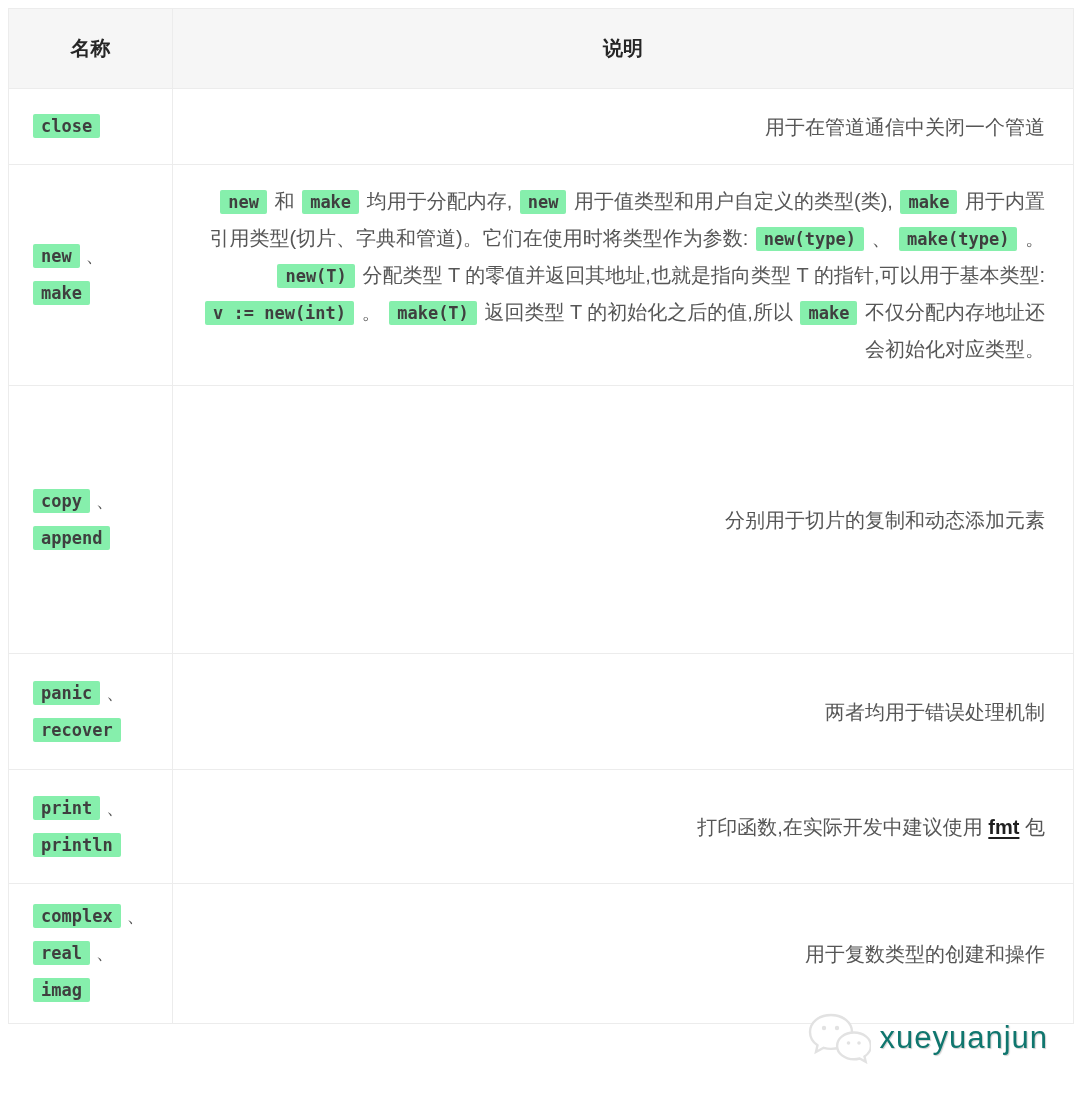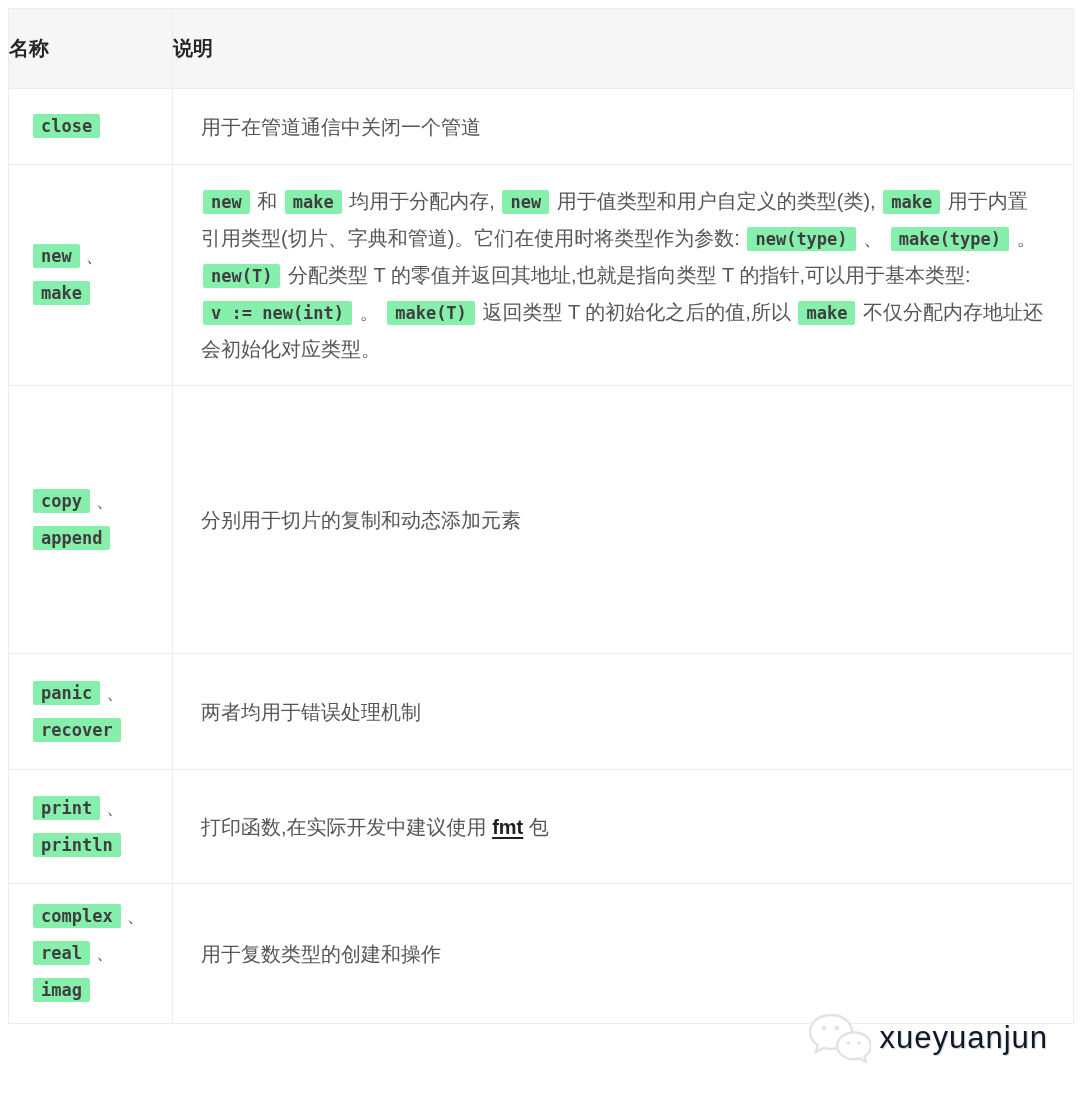--- a/index.html
+++ b/index.html
@@ -21,39 +21,39 @@
   .ref-table th, .ref-table td {
     border: 1px solid #ececec;
     vertical-align: middle;
   }
   .ref-table thead tr { height: 80px; }
   .ref-table th {
     background: #f6f6f6;
     font-size: 20px;
     font-weight: 700;
     color: #262626;
-    text-align: left;
+    text-align: center;
   }
   
   .ref-table tbody tr:nth-child(1) { height: 76px; }
   .ref-table tbody tr:nth-child(2) { height: 150px; }
   .ref-table tbody tr:nth-child(3) { height: 268px; }
   .ref-table tbody tr:nth-child(4) { height: 116px; }
   .ref-table tbody tr:nth-child(5) { height: 114px; padding-left: 28px; }
   .ref-table tbody tr:nth-child(6) { height: 118px; }
   .ref-table tbody tr:nth-child(7) { height: 150px; }
 
   td.name-cell { padding: 14px 10px 14px 22px; }
   .name-line { line-height: 36px; white-space: nowrap; }
   td.desc-cell {
     padding: 18px 28px;
     font-size: 20px;
     line-height: 36px;
     color: #565656;
-    text-align: left;
+    text-align: right;
     margin-left: 36px;
   }
   code.chip {
     font-family: "DejaVu Sans Mono", "Liberation Mono", monospace;
     font-size: 17px;
     font-weight: 700;
     color: #3f3f3f;
     background: #86efac;
     border-radius: 2px;
     padding: 2px 8px;
@@ -69,21 +69,21 @@
 
   
   .watermark {
     position: absolute;
     right: 32px; top: 1012px;
     display: flex; align-items: center; gap: 8px;
     pointer-events: none;
   }
   .watermark .wm-text {
     font-size: 31px;
-    color: #0f172a;
+    color: #0f766e;
     letter-spacing: 1px;
     text-shadow: 1px 1px 1px rgba(165,165,165,0.55), -1px -1px 1px #ffffff;
   }
 </style>
 </head>
 <body>
 
 <div class="page">
   <table class="ref-table">
     <colgroup>

